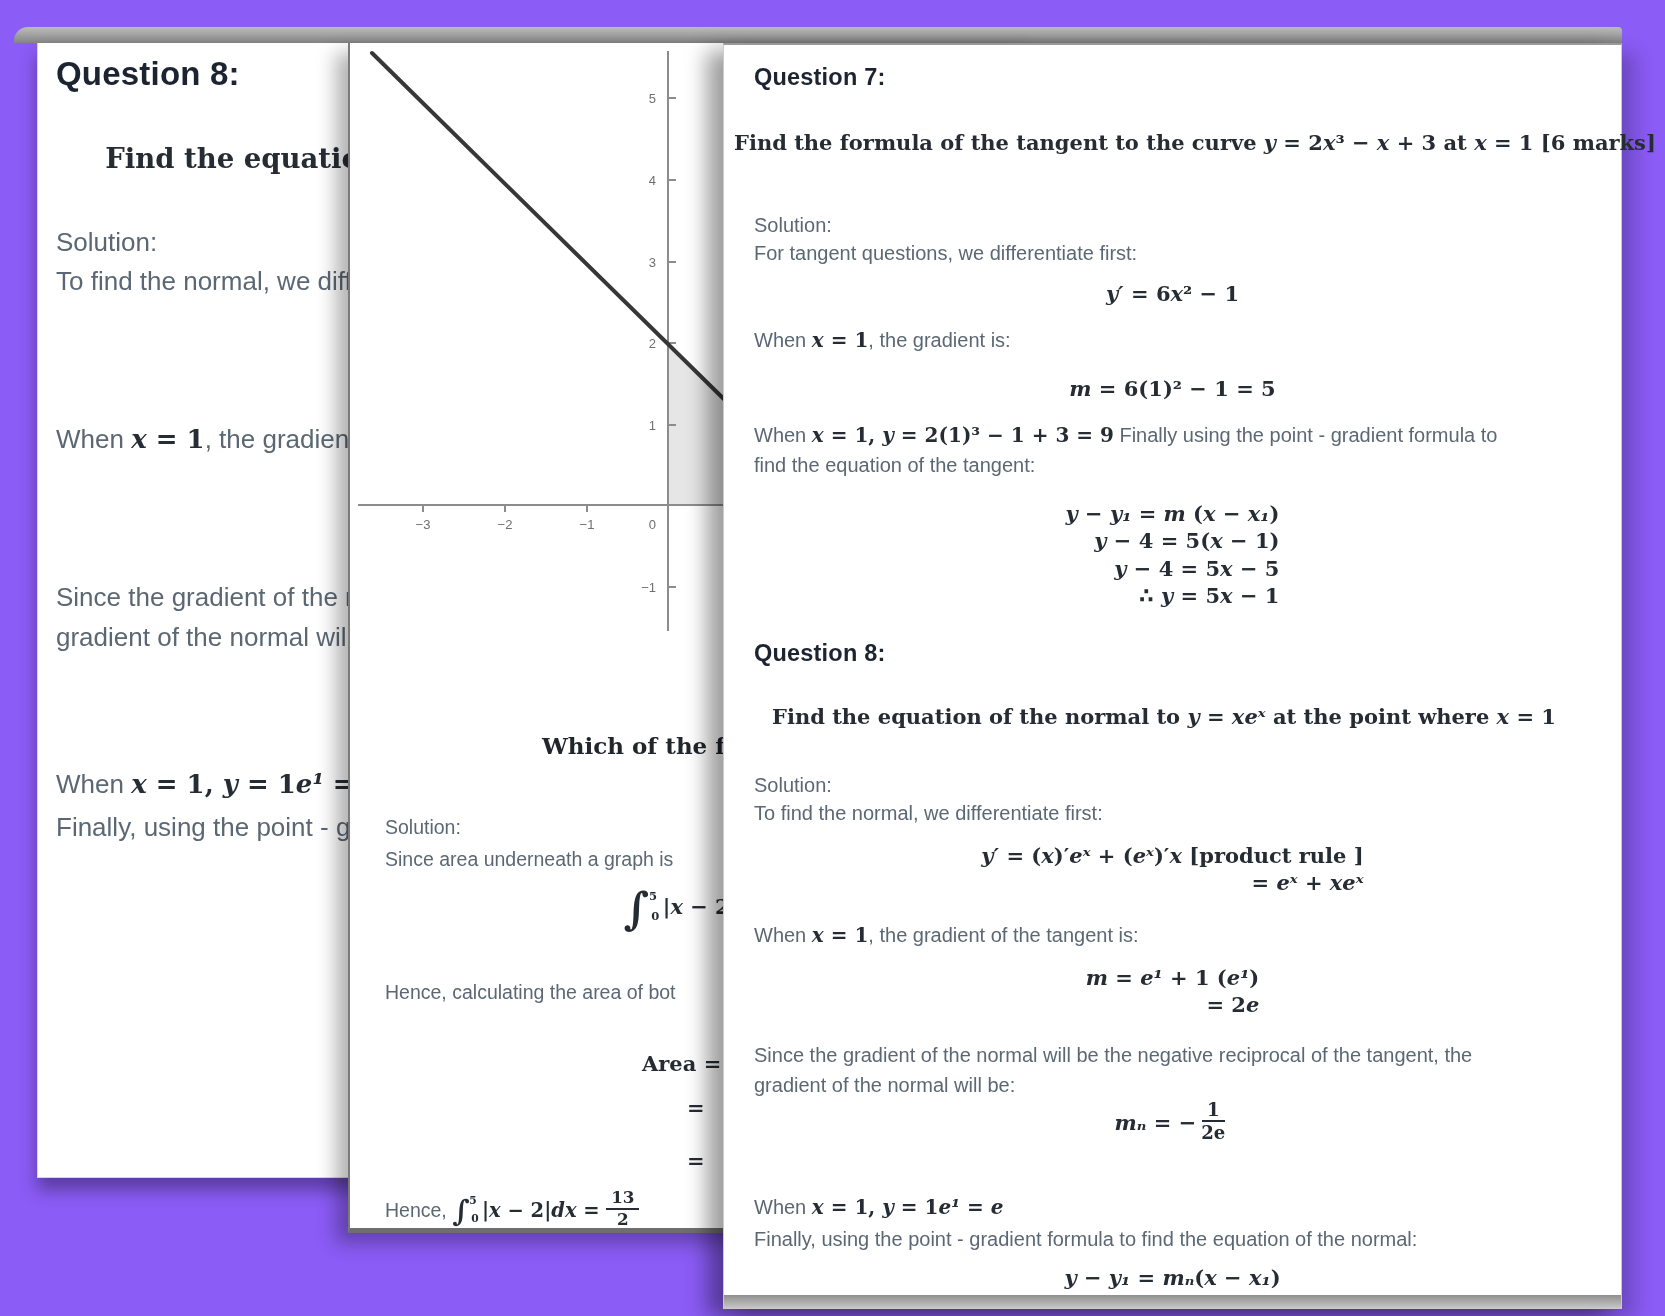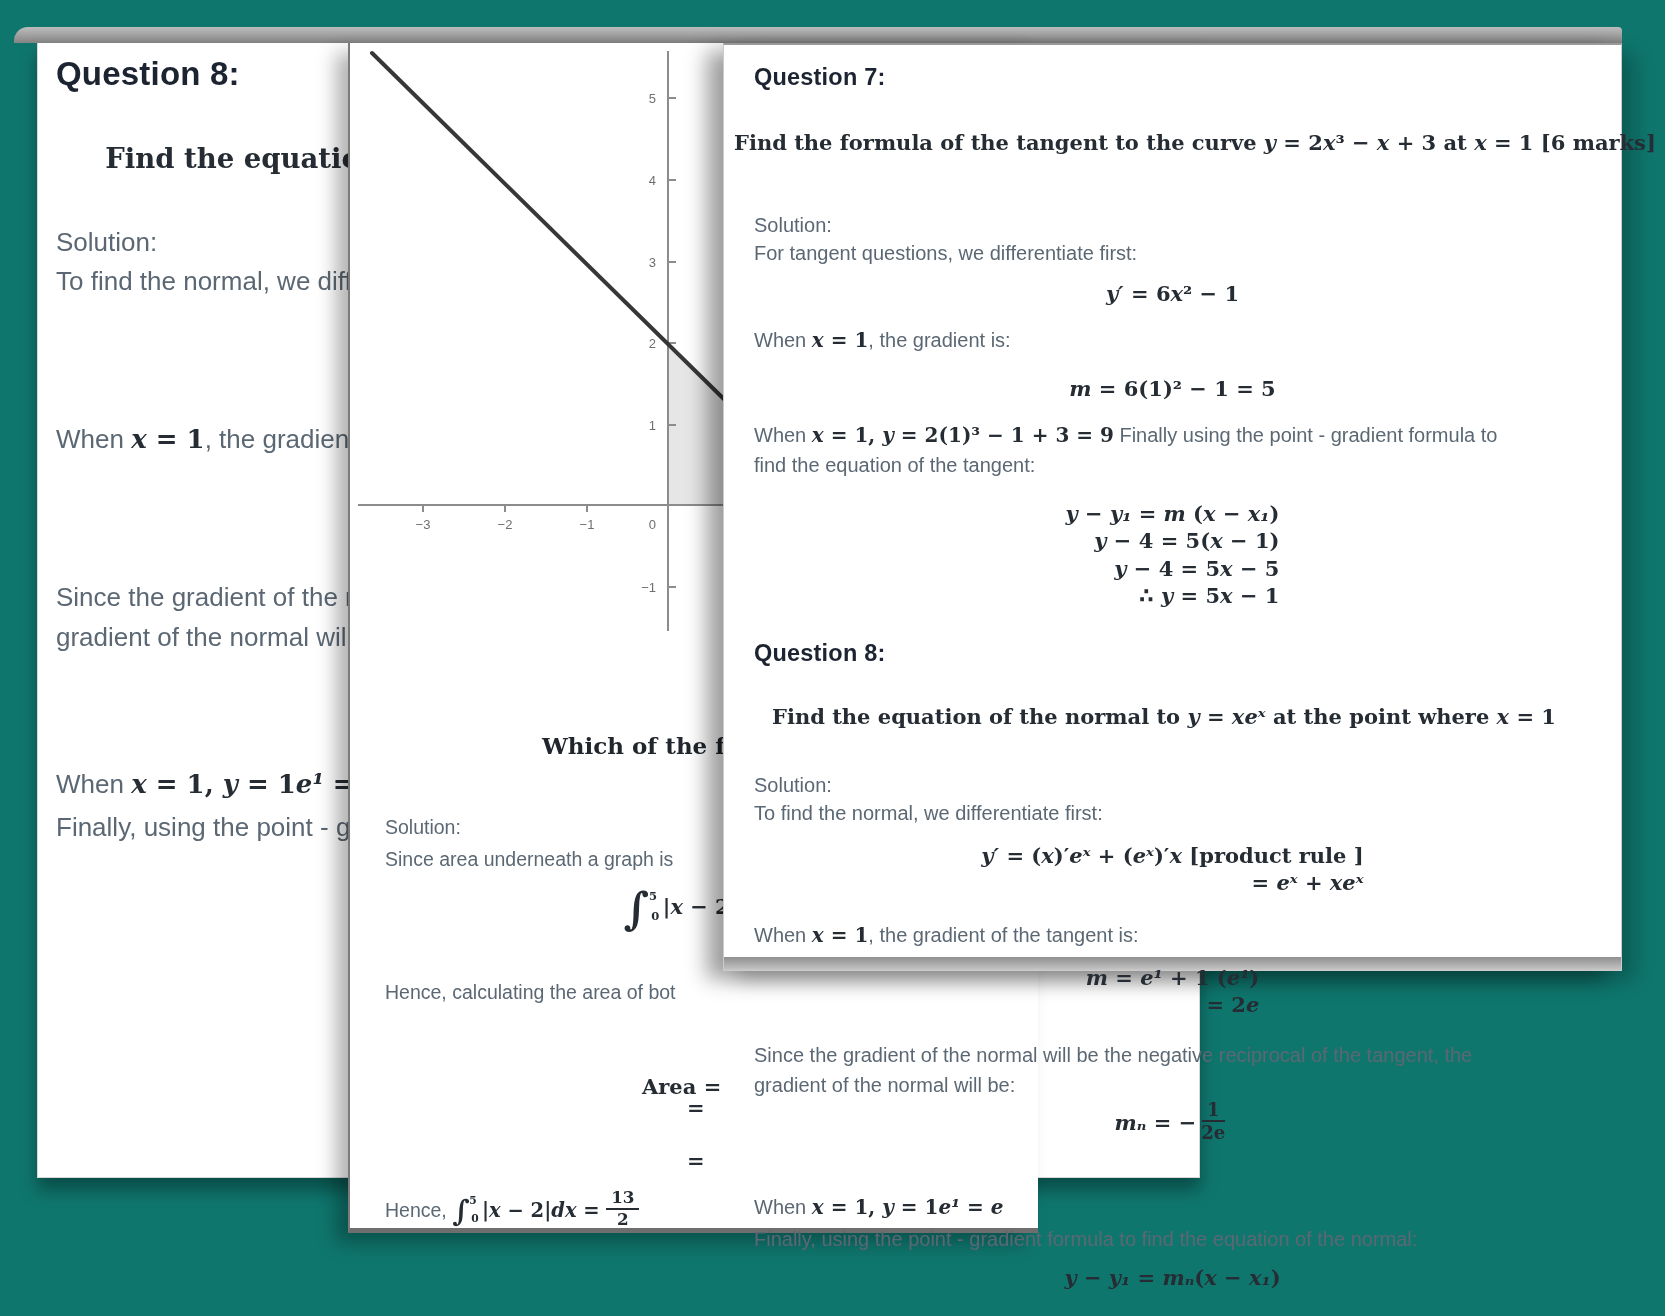--- a/index.html
+++ b/index.html
@@ -1,26 +1,26 @@
 <!DOCTYPE html>
 <html><head>
 <meta charset="utf-8">
 <style>
   html,body{margin:0;padding:0;background:#fff;}
-  #screen{position:relative;width:1665px;height:1316px;background:#0f766e;overflow:hidden;
+  #screen{position:relative;width:1665px;height:1316px;background:#8b5cf6;overflow:hidden;
           font-family:"Liberation Sans",sans-serif;}
   
   .card{position:absolute;background:#fff;box-sizing:border-box;}
   .page-left{left:37px;top:43px;width:1163px;height:1135px;z-index:1;
              border:1px solid #d8d8d8;border-top:none;
              box-shadow:0 12px 16px rgba(0,0,0,.35);}
   .page-mid{left:348px;top:43px;width:690px;height:1190px;z-index:2;
             border-left:2px solid #7b7b7b;border-bottom:5px solid #6e6e6e;
             box-shadow:-12px 10px 18px rgba(0,0,0,.30);}
-  .page-right{left:723px;top:43px;width:899px;height:928px;z-index:3;
+  .page-right{left:723px;top:43px;width:899px;height:1266px;z-index:3;
               border:1px solid #cbcbcb;border-top:2px solid #9a9a9a;
               box-shadow:-16px 8px 20px rgba(0,0,0,.38),14px 10px 18px rgba(0,0,0,.20);}
   .band{position:absolute;left:14px;top:27px;width:1608px;height:16px;z-index:0;
         background:linear-gradient(#bdbdbd,#848484);border-radius:14px 4px 0 0;}
   .bottom-bar{position:absolute;left:0;right:0;bottom:0;height:13px;
               background:linear-gradient(#8f8f8f,#c6c6c6);}
   
   .abs{position:absolute;}
   .para{position:absolute;font-family:"Liberation Sans",sans-serif;color:#5b6874;
         font-size:20px;line-height:1.5;white-space:nowrap;}
@@ -103,21 +103,21 @@
       <text class="graph-label" x="306" y="486" text-anchor="end">0</text>
 
       <line x1="22" y1="10" x2="382" y2="364" stroke="#373737" stroke-width="4" stroke-linecap="round"></line>
     </svg>
 
     <div class="prob" style="left:192px;top:687px;font-family:'DejaVu Serif',serif;font-weight:700;text-align:left">Which of the follow</div>
     <div class="para" style="left:35px;top:770px">Solution:</div>
     <div class="para" style="left:35px;top:802px">Since area underneath a graph is</div>
     <div class="eq" style="top:844px"><span class="sg-bigint">∫</span><span class="sg-bsup">5</span><span class="sg-bsub">0</span><span class="sg-m">|</span><span class="sg-i">x</span><span class="sg-m"> − 2|</span><span class="sg-i">dx</span></div>
     <div class="para" style="left:35px;top:935px">Hence, calculating the area of bot</div>
-    <div class="para" style="left:292px;top:1028px;font-size:21px"><span class="sg-m">Area</span><span class="sg-m">  = </span></div>
+    <div class="para" style="left:292px;top:1005px;font-size:21px"><span class="sg-m">Area</span><span class="sg-m">  = </span></div>
     <div class="para" style="left:337px;top:1049px;font-size:21px"><span class="sg-m">= </span></div>
     <div class="para" style="left:337px;top:1102px;font-size:21px"><span class="sg-m">= </span></div>
     <div class="para" style="left:35px;top:1148px"><span class="sg-p">Hence, </span><span class="sg-int">∫</span><span class="sg-bsup">5</span><span class="sg-bsub">0</span><span class="sg-m">|</span><span class="sg-i">x</span><span class="sg-m"> − 2|</span><span class="sg-i">dx</span><span class="sg-m"> = </span><span class="frac">
           <span class="fnum">13</span>
           <span class="fden">2</span>
         </span></div>
   </div>
 
   <div class="card page-right">
     <div class="qhead" style="left:30px;top:19px">Question 7:</div>

